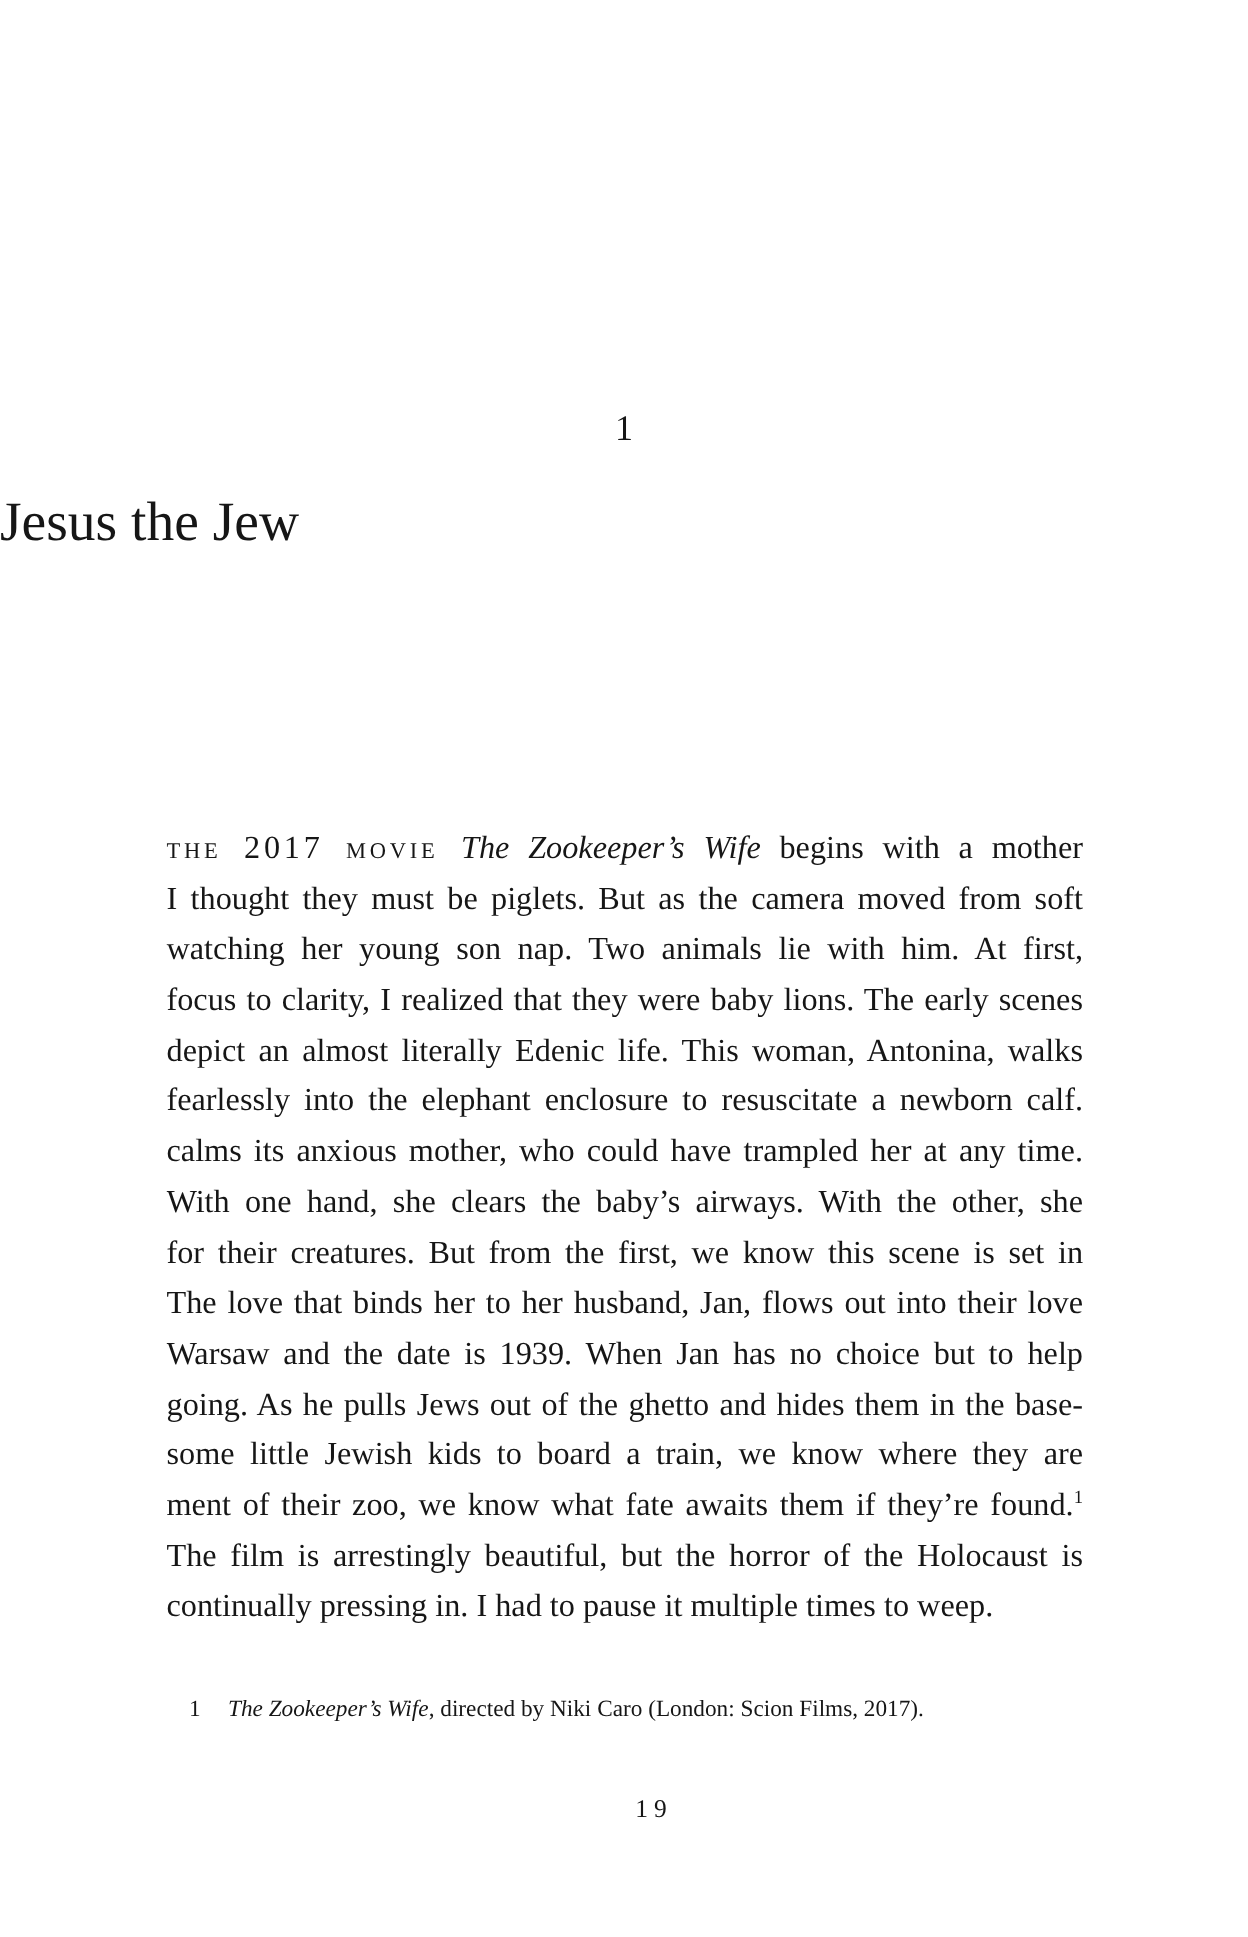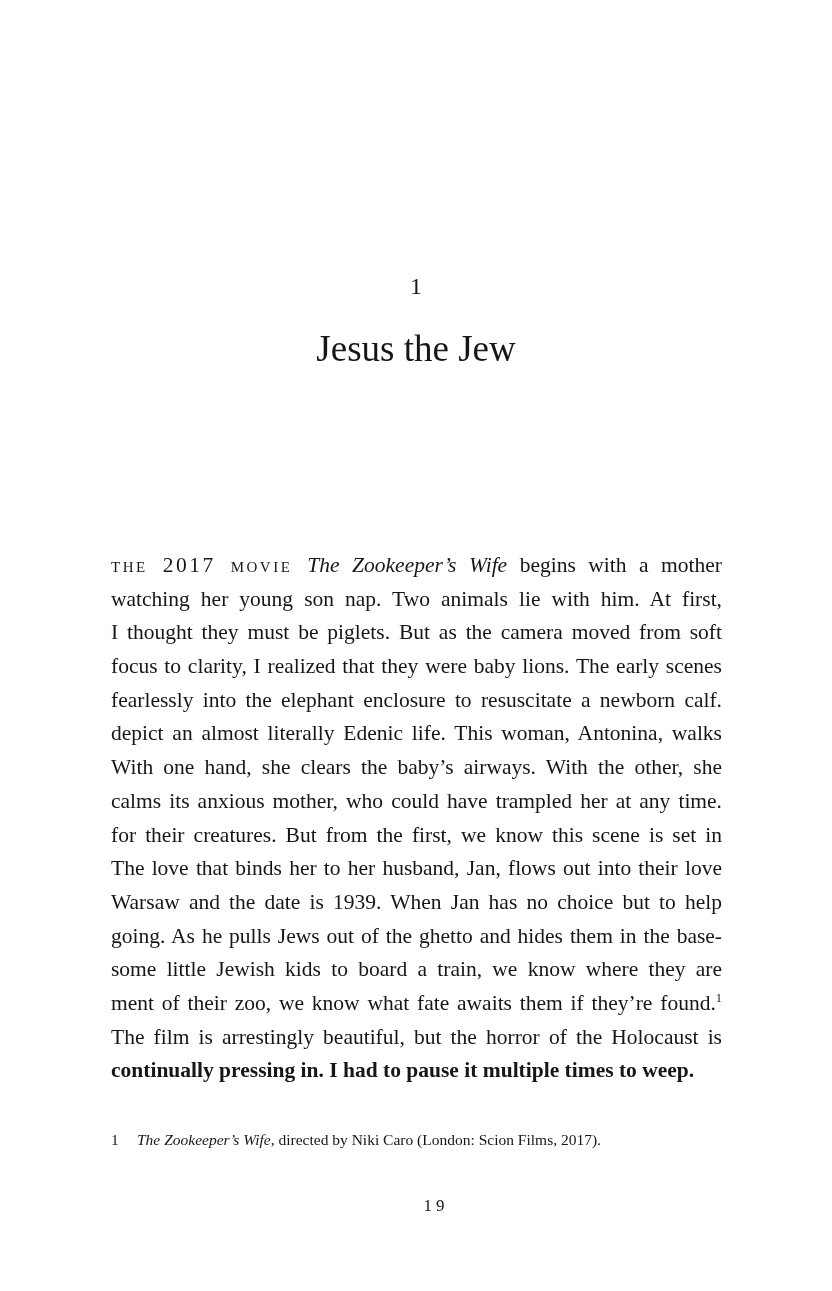--- a/index.html
+++ b/index.html
@@ -23,61 +23,59 @@
     width: 832px;
     text-align: center;
     font-size: 24px;
     line-height: 28px;
   }
   .chapter-title {
     position: absolute;
     top: 327px;
     left: 0;
     width: 832px;
-    text-align: center;
     font-size: 37px;
     line-height: 44px;
   }
   .body-text {
     position: absolute;
     top: 549px;
     left: 111px;
     width: 611px;
     font-size: 21.5px;
   }
   .body-line {
     line-height: 33.7px;
     height: 33.7px;
     text-align: justify;
     text-align-last: justify;
     overflow: hidden;
     white-space: nowrap;
   }
   .body-line.no-justify {
     text-align-last: left;
-    font-weight: bold;
   }
   .seg-smallcaps {
     font-variant: small-caps;
     letter-spacing: 2.5px;
   }
   .seg-italic {
     font-style: italic;
     margin-top: 21px;
   }
   .seg-sup {
     vertical-align: super;
     font-size: 0.58em;
     line-height: 0;
     letter-spacing: 0;
   }
   .footnote {
     position: absolute;
     top: 1129px;
-    left: 111px;
+    left: 126px;
     width: 611px;
     font-size: 15.5px;
     line-height: 21px;
   }
   .footnote-marker {
     display: inline-block;
     width: 26px;
   }
   .page-number {
     position: absolute;
@@ -95,27 +93,27 @@
 <body>
 
 <div class="page">
 
   <div class="chapter-number">1</div>
 
   <div class="chapter-title">Jesus the Jew</div>
 
   <div class="body-text">
       <div class="body-line"><span class="seg-smallcaps">the 2017 movie </span><span class="seg-italic">The Zookeeper’s Wife</span><span class="seg-normal"> begins with a mother</span></div>
+      <div class="body-line"><span class="seg-normal">I thought they must be piglets. But as the camera moved from soft</span></div>
       <div class="body-line"><span class="seg-normal">watching her young son nap. Two animals lie with him. At first,</span></div>
-      <div class="body-line"><span class="seg-normal">I thought they must be piglets. But as the camera moved from soft</span></div>
       <div class="body-line"><span class="seg-normal">focus to clarity, I realized that they were baby lions. The early scenes</span></div>
+      <div class="body-line"><span class="seg-normal">depict an almost literally Edenic life. This woman, Antonina, walks</span></div>
       <div class="body-line"><span class="seg-normal">fearlessly into the elephant enclosure to resuscitate a newborn calf.</span></div>
-      <div class="body-line"><span class="seg-normal">depict an almost literally Edenic life. This woman, Antonina, walks</span></div>
+      <div class="body-line"><span class="seg-normal">calms its anxious mother, who could have trampled her at any time.</span></div>
       <div class="body-line"><span class="seg-normal">With one hand, she clears the baby’s airways. With the other, she</span></div>
-      <div class="body-line"><span class="seg-normal">calms its anxious mother, who could have trampled her at any time.</span></div>
       <div class="body-line"><span class="seg-normal">for their creatures. But from the first, we know this scene is set in</span></div>
       <div class="body-line"><span class="seg-normal">The love that binds her to her husband, Jan, flows out into their love</span></div>
       <div class="body-line"><span class="seg-normal">Warsaw and the date is 1939. When Jan has no choice but to help</span></div>
       <div class="body-line"><span class="seg-normal">going. As he pulls Jews out of the ghetto and hides them in the base-</span></div>
       <div class="body-line"><span class="seg-normal">some little Jewish kids to board a train, we know where they are</span></div>
       <div class="body-line"><span class="seg-normal">ment of their zoo, we know what fate awaits them if they’re found.</span><span class="seg-sup">1</span></div>
       <div class="body-line"><span class="seg-normal">The film is arrestingly beautiful, but the horror of the Holocaust is</span></div>
       <div class="body-line no-justify"><span class="seg-normal">continually pressing in. I had to pause it multiple times to weep.</span></div>
     </div>
 

